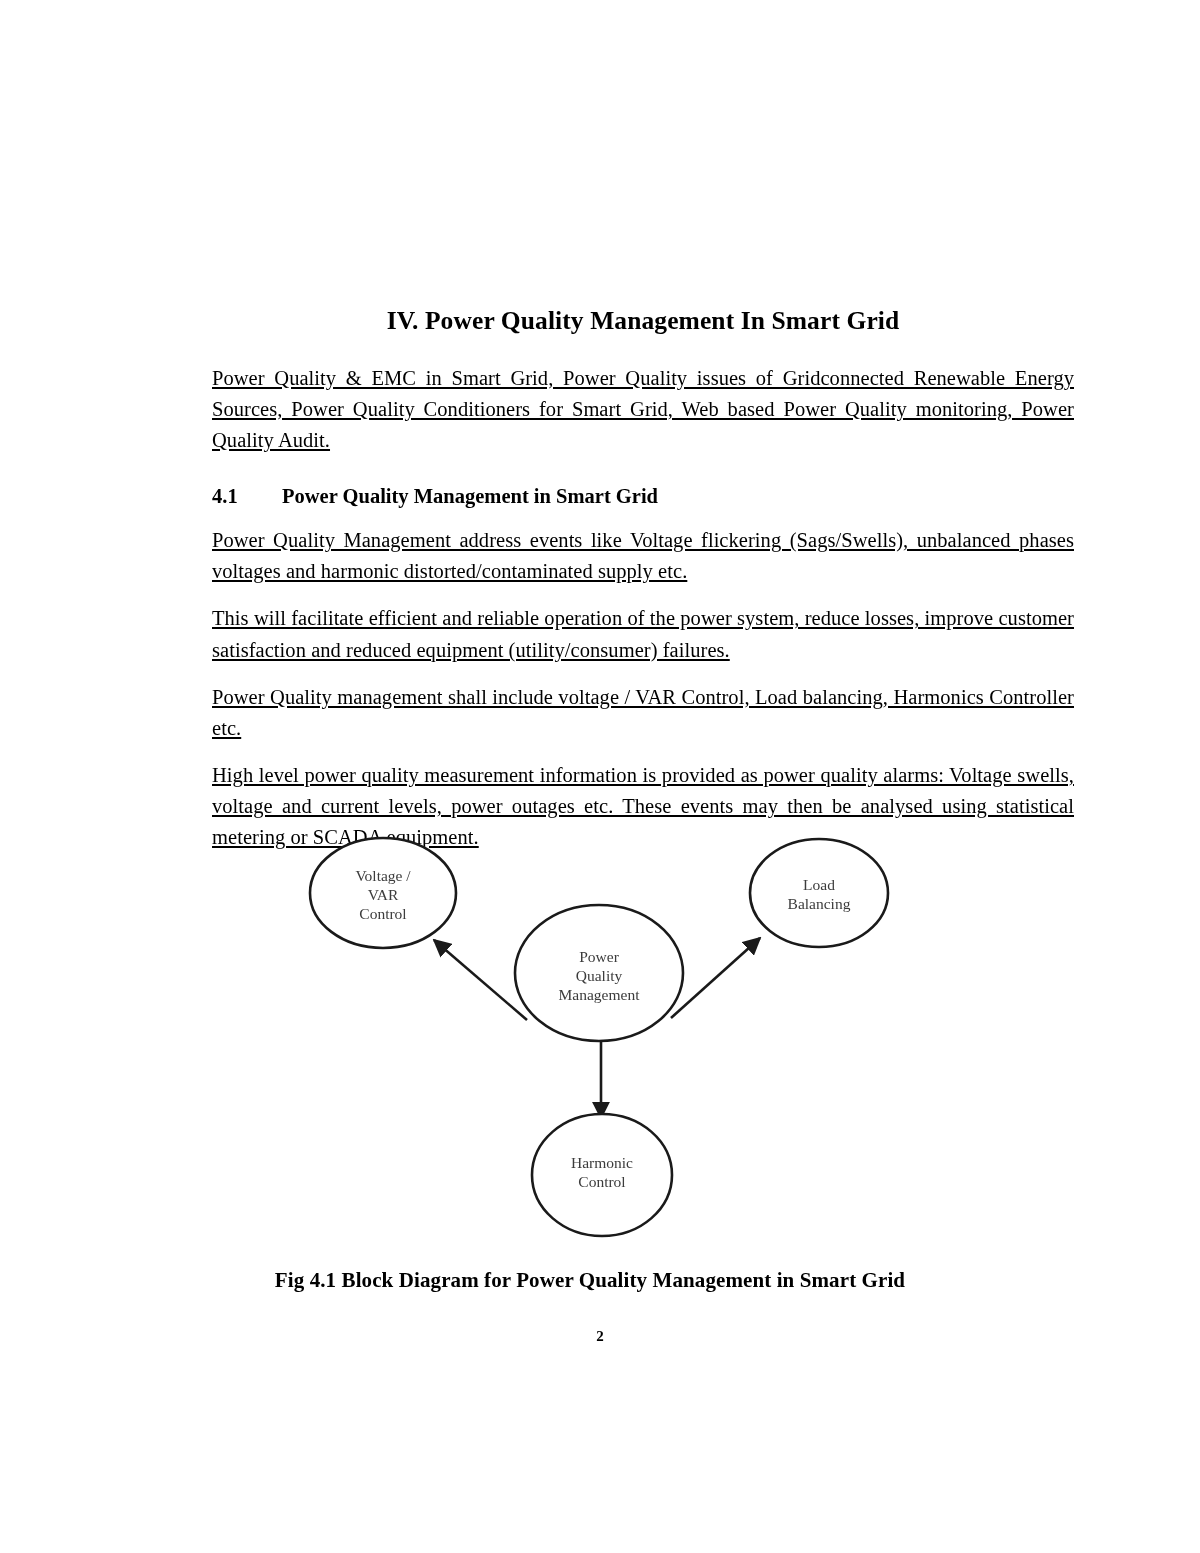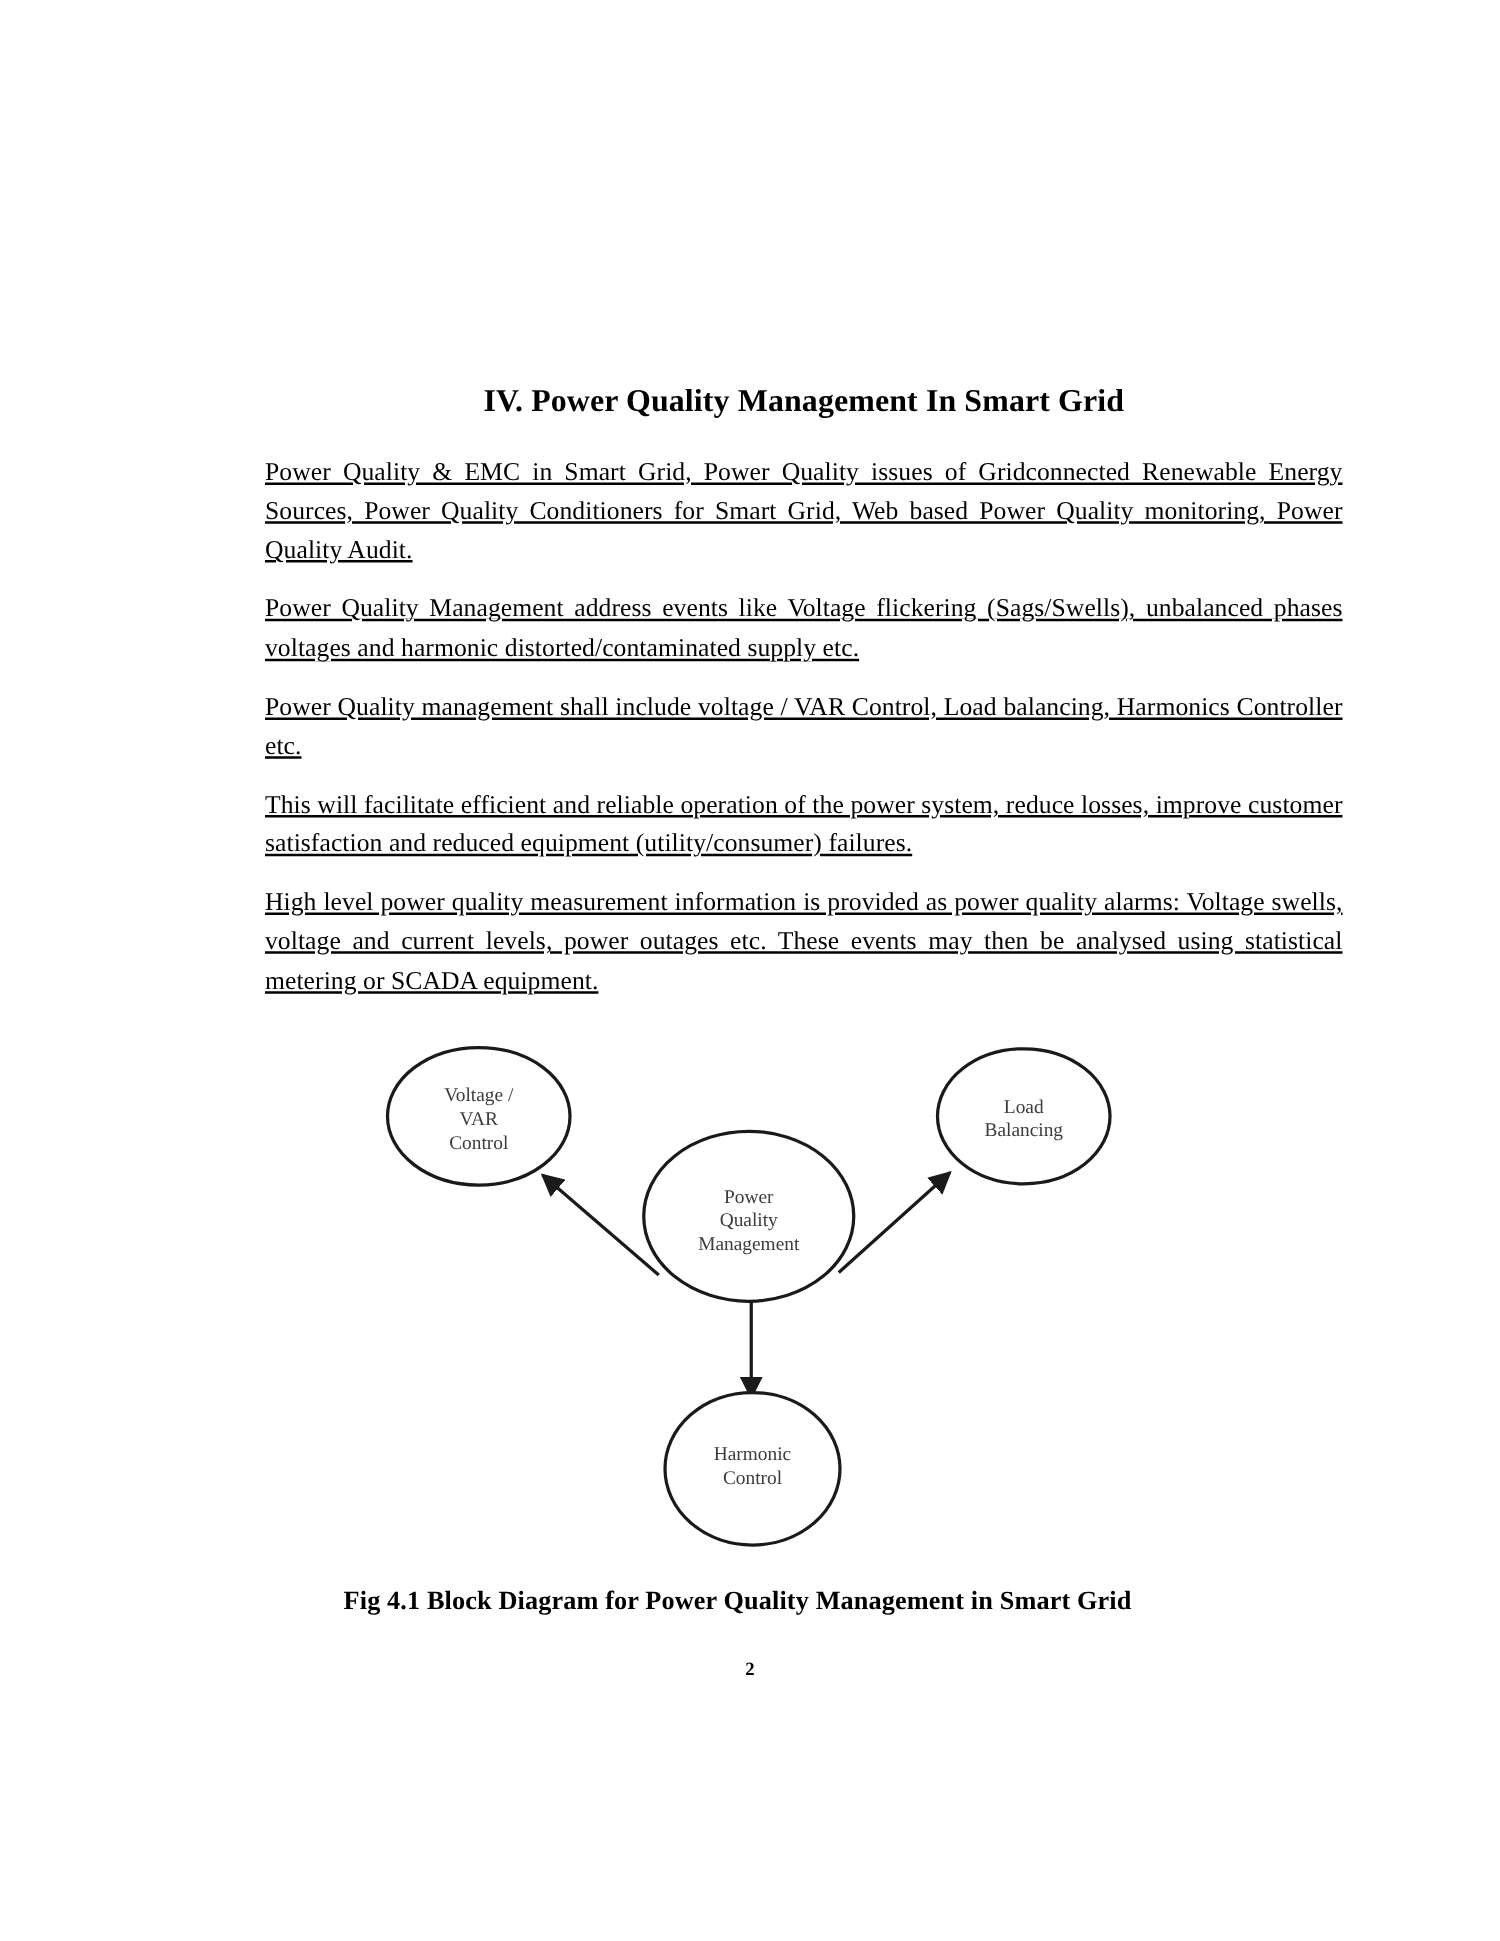--- a/index.html
+++ b/index.html
@@ -109,26 +109,30 @@
 <body>
 
 <div class="page">
 
   <div class="content">
 
     <h1 class="doc-title">IV. Power Quality Management In Smart Grid</h1>
 
     <p class="para">Power Quality &amp; EMC in Smart Grid, Power Quality issues of Gridconnected Renewable Energy Sources, Power Quality Conditioners for Smart Grid, Web based Power Quality monitoring, Power Quality Audit.</p>
 
+    <h2 class="section-heading">
+      <span class="sec-num">4.1</span>
+      <span class="sec-title">Power Quality Management in Smart Grid</span>
+    </h2>
 
     <p class="para">Power Quality Management address events like Voltage flickering (Sags/Swells), unbalanced phases voltages and harmonic distorted/contaminated supply etc.</p>
 
+    <p class="para">This will facilitate efficient and reliable operation of the power system, reduce losses, improve customer satisfaction and reduced equipment (utility/consumer) failures.</p>
+
     <p class="para">Power Quality management shall include voltage / VAR Control, Load balancing, Harmonics Controller etc.</p>
-
-    <p class="para">This will facilitate efficient and reliable operation of the power system, reduce losses, improve customer satisfaction and reduced equipment (utility/consumer) failures.</p>
 
     <p class="para">High level power quality measurement information is provided as power quality alarms: Voltage swells, voltage and current levels, power outages etc. These events may then be analysed using statistical metering or SCADA equipment.</p>
 
   </div>
 
   <div class="diagram-wrap">
     <svg class="diagram-svg" width="1200" height="450" viewBox="0 0 1200 450">
 
       <defs>
         <marker id="arrowhead" viewBox="0 0 10 10" refX="9" refY="5" markerWidth="7" markerHeight="7" orient="auto-start-reverse">

